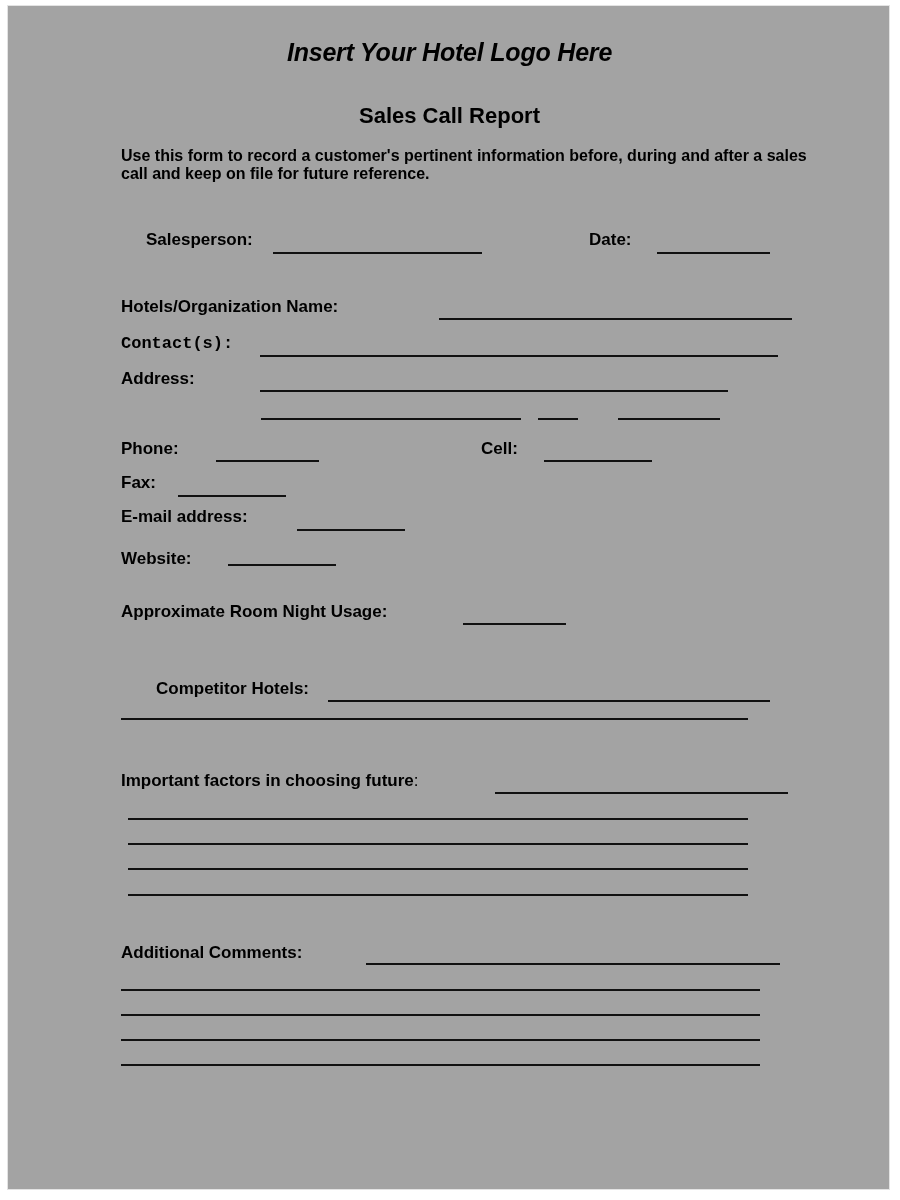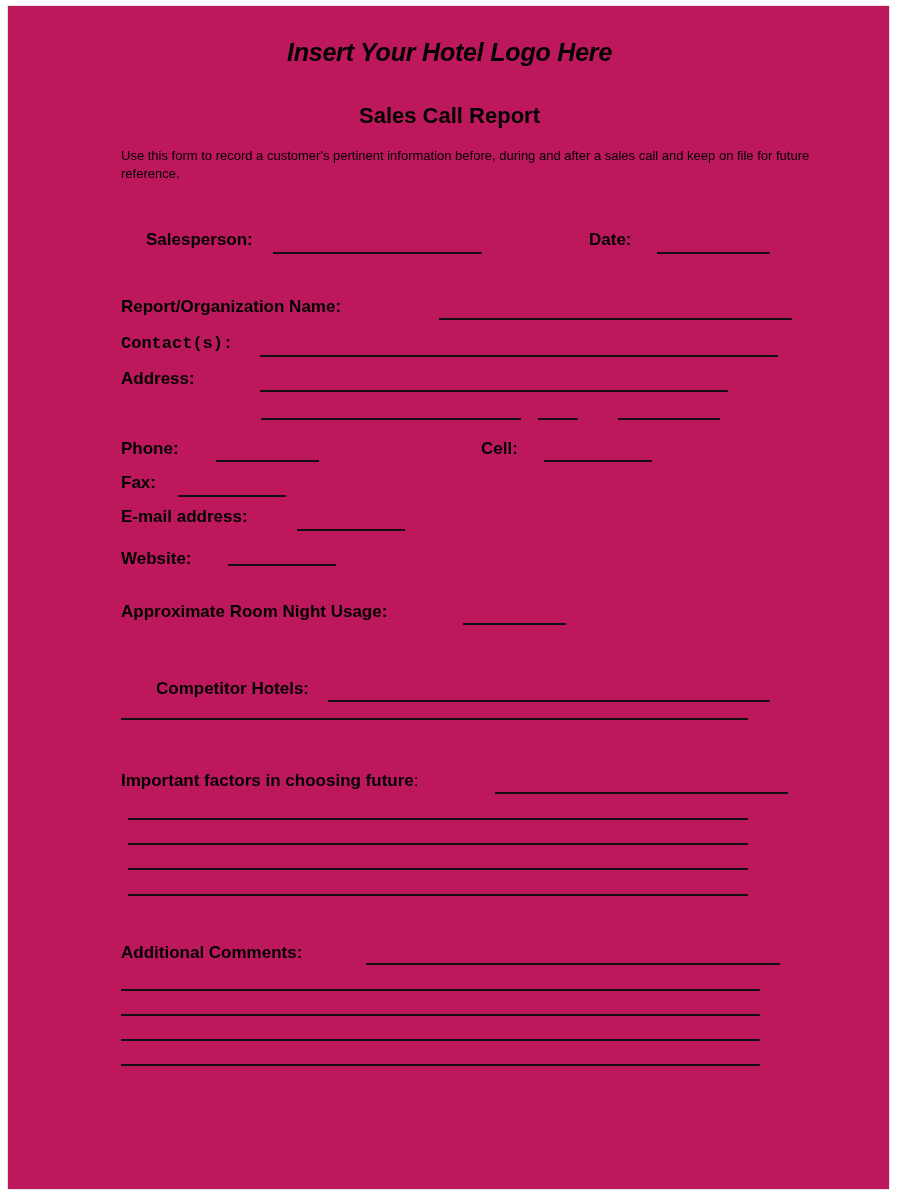--- a/index.html
+++ b/index.html
@@ -14,21 +14,21 @@
     color: #000000;
     overflow: hidden;
   }
 
   .page {
     position: absolute;
     left: 7px;
     top: 5px;
     width: 883px;
     height: 1185px;
-    background: #be185d;
+    background: #a3a3a3;
     border: 1px solid #e3e3e3;
     box-sizing: border-box;
   }
 
   .content {
     position: absolute;
     left: 0;
     top: 0;
     width: 883px;
     height: 1185px;
@@ -53,22 +53,22 @@
     width: 883px;
     text-align: center;
     font-size: 22px;
     font-weight: bold;
   }
   .intro {
     position: absolute;
     left: 113px;
     top: 141px;
     width: 700px;
-    font-size: 13px;
-    font-weight: normal;
+    font-size: 16px;
+    font-weight: bold;
     line-height: 18px;
   }
 
   
   .label {
     position: absolute;
     font-size: 17px;
     font-weight: bold;
     white-space: nowrap;
     line-height: 1;
@@ -93,21 +93,21 @@
     <div class="doc-title">Sales Call Report</div>
 
     <div class="intro">Use this form to record a customer's pertinent information before, during and after a sales call and keep on file for future reference.</div>
 
     <div class="label" style="left:113px; top:225px;margin-left:25px;">Salesperson:</div>
     <div class="rule" style="left:265px; top:246px; width:209px;"></div>
 
     <div class="label" style="left:581px; top:225px;">Date:</div>
     <div class="rule" style="left:649px; top:246px; width:113px;"></div>
 
-    <div class="label" style="left:113px; top:292px;">Report/Organization Name:</div>
+    <div class="label" style="left:113px; top:292px;">Hotels/Organization Name:</div>
     <div class="rule" style="left:431px; top:312px; width:353px;"></div>
 
     <div class="label" style="left:113px; top:329px;font-family:Liberation Mono, monospace;">Contact(s):</div>
     <div class="rule" style="left:252px; top:349px; width:518px;"></div>
 
     <div class="label" style="left:113px; top:364px;">Address:</div>
     <div class="rule" style="left:252px; top:384px; width:468px;"></div>
 
     <div class="rule" style="left:253px; top:412px; width:260px;"></div>
     <div class="rule" style="left:530px; top:412px; width:40px;"></div>

